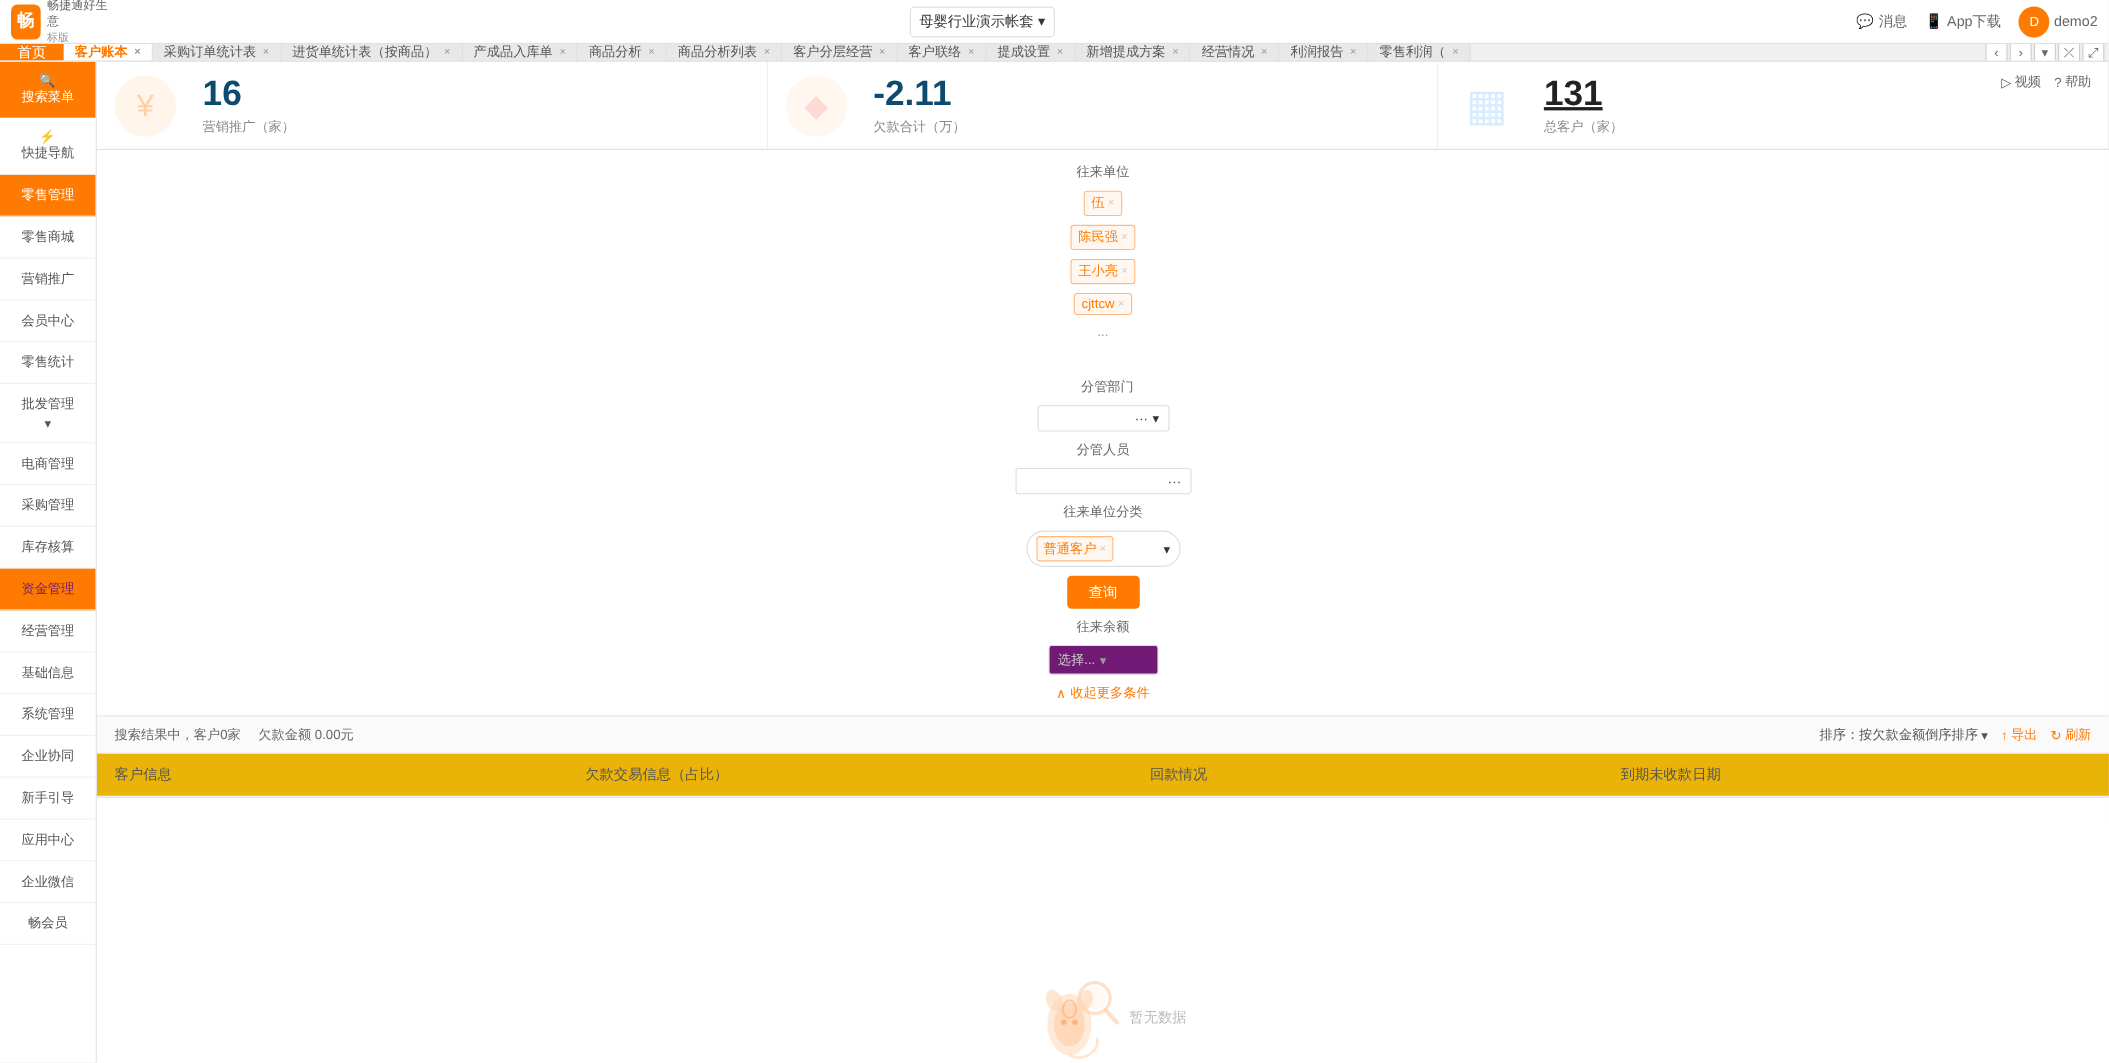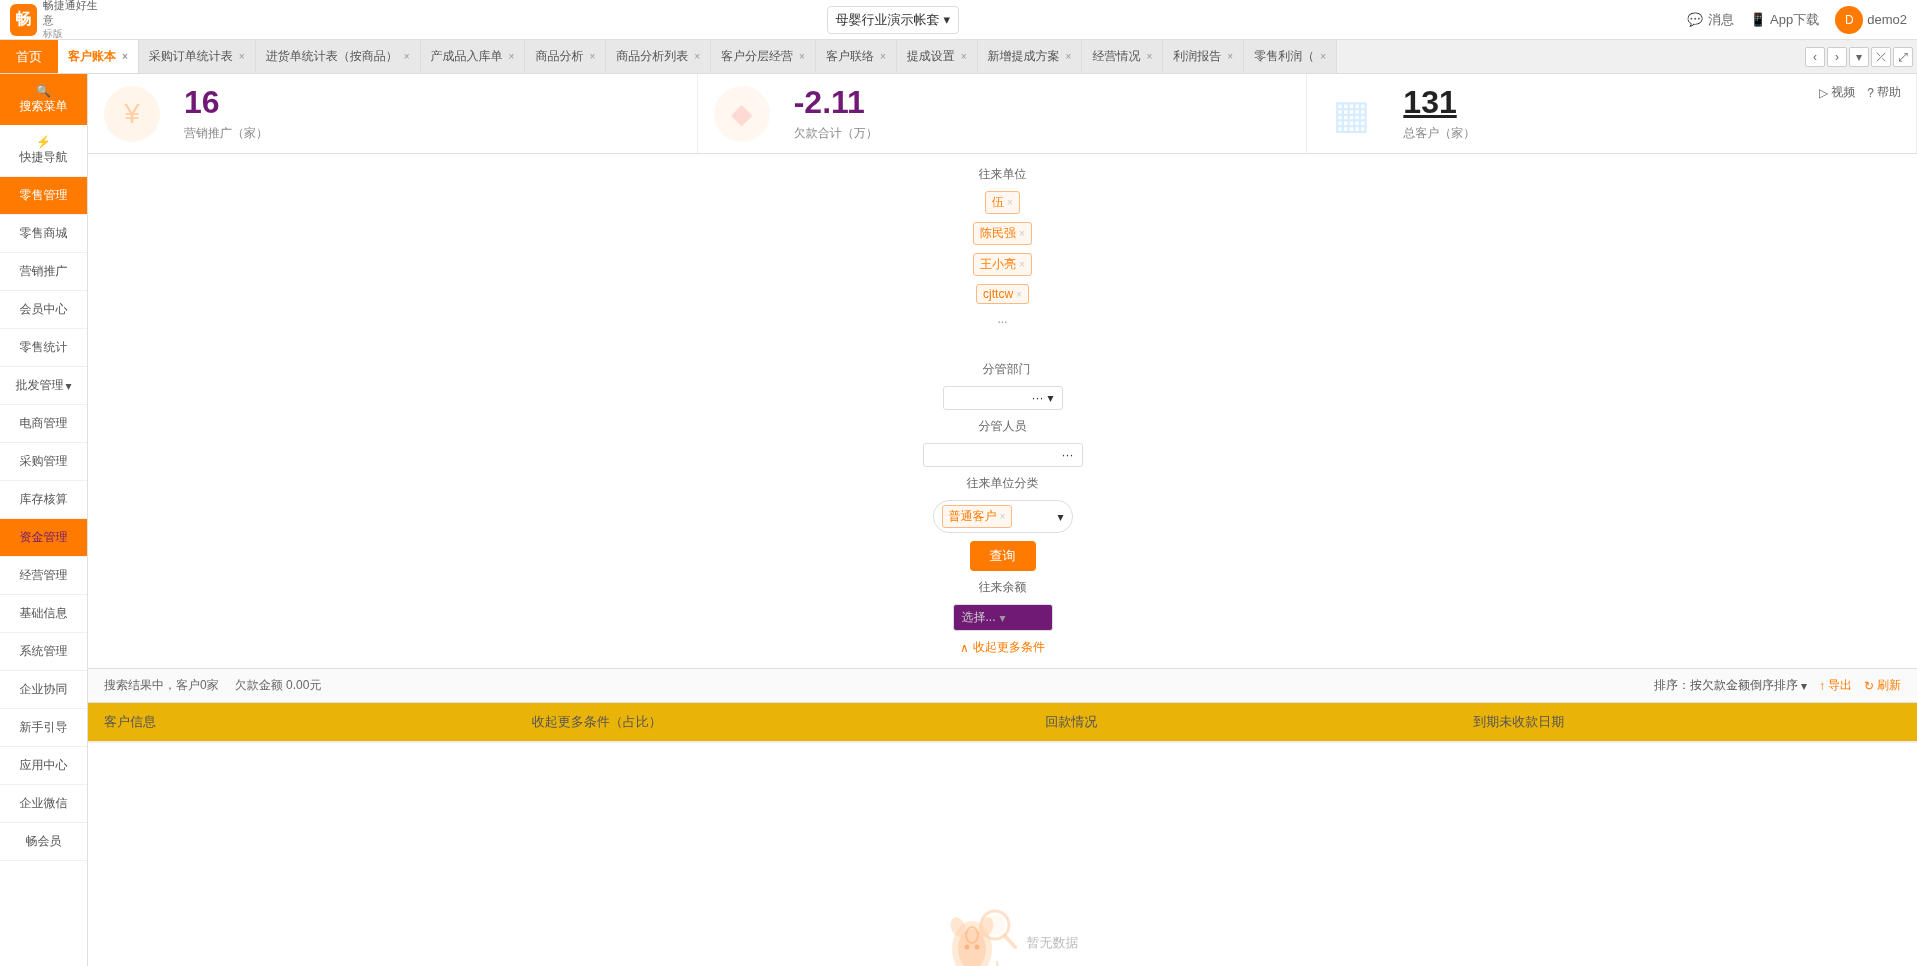--- a/index.html
+++ b/index.html
@@ -74,21 +74,21 @@
       justify-content: center;
       color: #fff;
       font-size: 12px;
     }
 
     
     .tab-bar {
       background: #f0f0f0;
       display: flex;
       align-items: center;
-      height: 34px;
+      height: 16px;
       border-bottom: 1px solid #ddd;
       overflow: hidden;
       flex-shrink: 0;
     }
     .tab-home {
       background: #ff7a00;
       color: #fff;
       padding: 0 16px;
       height: 100%;
       display: flex;
@@ -187,20 +187,21 @@
     }
     .sidebar-item.active {
       background: #ff7a00;
       color: #fff;
     }
     .sidebar-item.expandable {
       display: flex;
       align-items: center;
       justify-content: center;
       gap: 2px;
+      flex-direction: column;
     }
 
     
     .content-area {
       flex: 1;
       overflow-y: auto;
       background: #f5f5f5;
       display: flex;
       flex-direction: column;
     }
@@ -222,21 +223,21 @@
       flex-direction: column;
       justify-content: center;
       position: relative;
     }
     .stat-block:last-child { border-right: none; }
     .stat-number {
       font-size: 32px;
       font-weight: bold;
       line-height: 1.1;
     }
-    .stat-number.red { color: #701a75; }
+    .stat-number.red { color: #0c4a6e; }
     .stat-number.dark { color: #222; text-decoration: underline; }
     .stat-label {
       font-size: 12px;
       color: #888;
       margin-top: 4px;
     }
     .stats-top-right {
       position: absolute;
       top: 10px;
       right: 16px;
@@ -706,21 +707,21 @@
         <div class="action-btn">
           <span>↻</span>
           <span>刷新</span>
         </div>
       </div>
     </div>
 
     <div class="table-container">
       <div class="table-header">
         <div>客户信息</div>
-        <div>收起更多条件（占比）</div>
+        <div>欠款交易信息（占比）</div>
         <div>回款情况</div>
         <div>到期未收款日期</div>
       </div>
       <div class="table-body">
         <div class="empty-state">
 
           <svg class="empty-svg" viewBox="0 0 100 100" xmlns="http://www.w3.org/2000/svg">
             <ellipse cx="45" cy="62" rx="20" ry="28" fill="#ffb980" opacity="0.5"></ellipse>
             <ellipse cx="45" cy="62" rx="14" ry="20" fill="#ff9040" opacity="0.4"></ellipse>
             <line x1="45" y1="42" x2="45" y2="42" stroke="#ffb980" stroke-width="3"></line>

